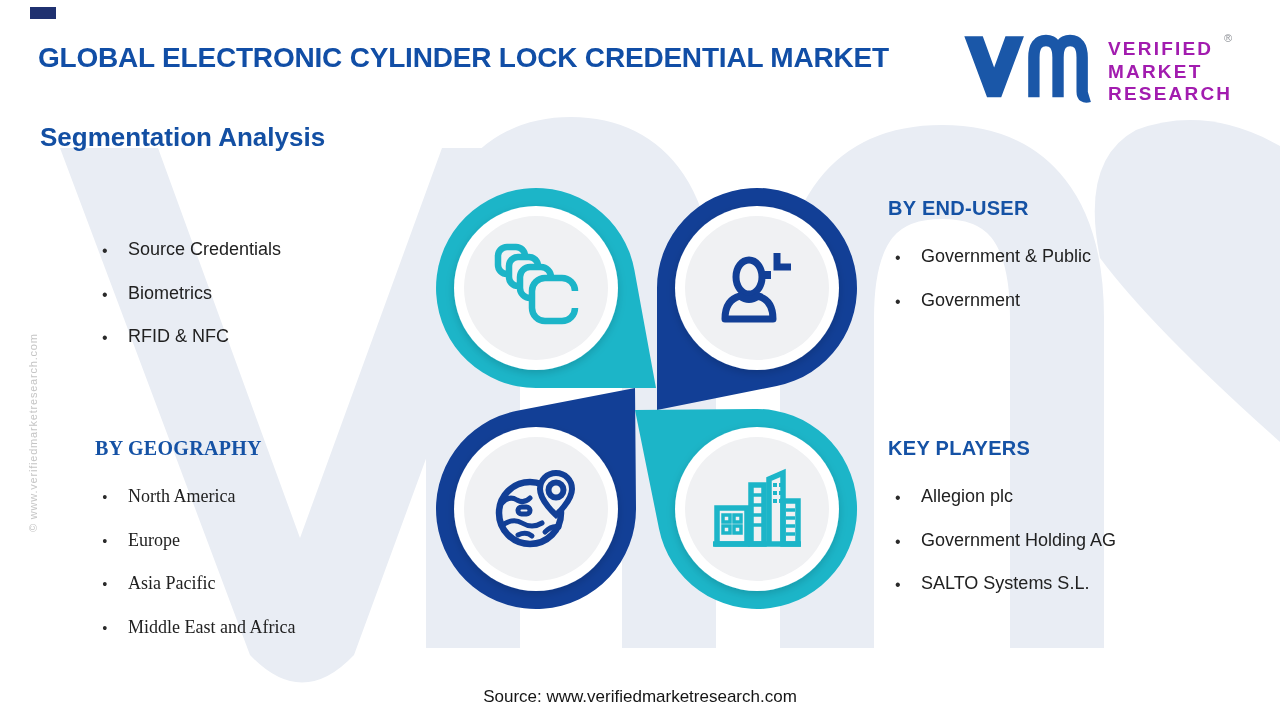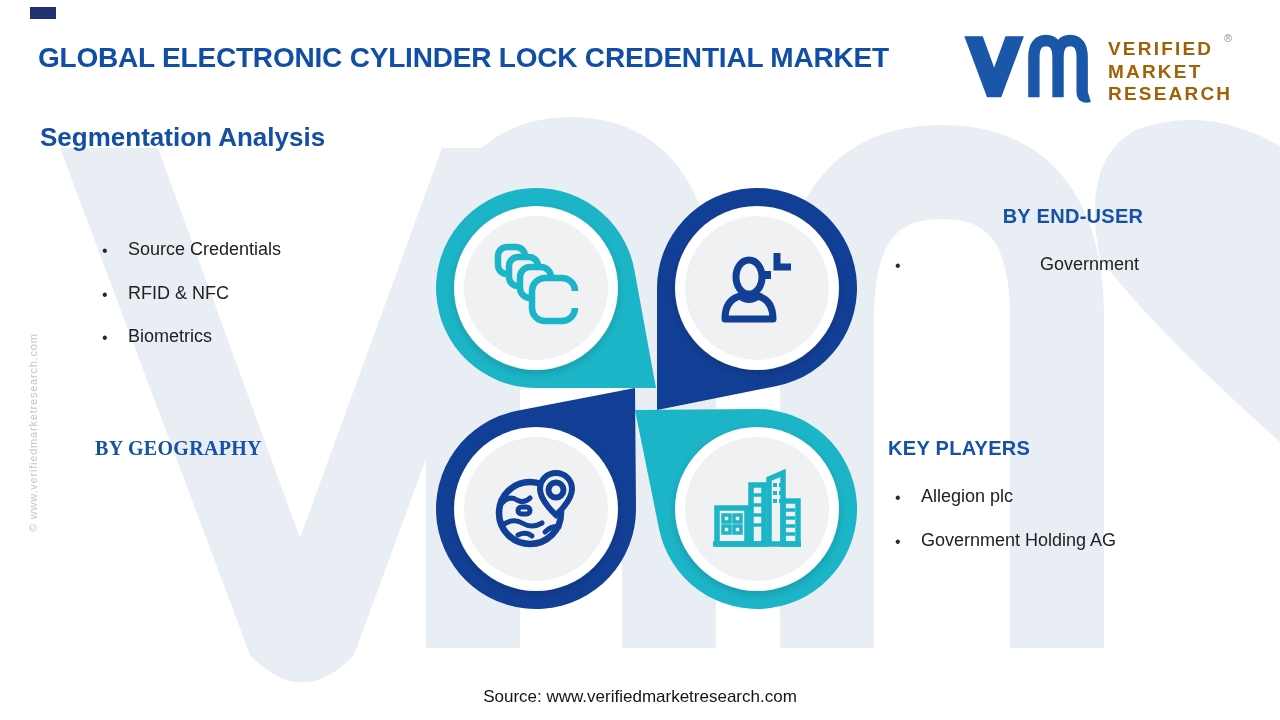--- a/index.html
+++ b/index.html
@@ -4,21 +4,21 @@
 <style>
   html,body{margin:0;padding:0;background:#fff;}
   .stage{position:relative;width:1280px;height:720px;background:#ffffff;overflow:hidden;
          font-family:"Liberation Sans",sans-serif;}
   .wm-svg{position:absolute;left:0;top:0;z-index:0;}
   .corner-accent{position:absolute;left:30px;top:7px;width:26px;height:12px;background:#1f3170;z-index:3;}
   .page-title{position:absolute;left:38px;top:41px;margin:0;font-size:28px;line-height:34px;
               font-weight:700;letter-spacing:-0.2px;color:#114ea6;z-index:3;white-space:nowrap;}
   .logo{position:absolute;left:960px;top:30px;width:280px;height:80px;z-index:3;}
   .logo-mark{position:absolute;left:0;top:2px;}
-  .wordmark{position:absolute;left:148px;top:8px;color:#a16207;font-weight:700;font-size:19px;
+  .wordmark{position:absolute;left:148px;top:8px;color:#a21caf;font-weight:700;font-size:19px;
             line-height:22.5px;letter-spacing:2.2px;white-space:nowrap;}
   .regmark{position:absolute;left:264px;top:2px;font-size:11px;color:#8d9096;font-weight:400;letter-spacing:0;}
   .page-subtitle{position:absolute;left:40px;top:122px;margin:0;font-size:26px;line-height:30px;
                  font-weight:700;color:#134fa3;z-index:3;white-space:nowrap;}
   .side-wm{position:absolute;left:27px;top:532px;transform:rotate(-90deg);transform-origin:0 0;
            font-size:11px;letter-spacing:0.8px;color:#c5c5c5;z-index:2;white-space:nowrap;}
   .section{position:absolute;width:370px;z-index:3;}
   .section h2{margin:0;font-size:20px;line-height:24px;font-weight:700;color:#1552a5;
               letter-spacing:0.3px;white-space:nowrap;}
   .section ul{list-style:none;margin:27px 0 0 0;padding:0;}
@@ -59,41 +59,49 @@
     <span class="regmark">®</span>
   </div>
 
   <h2 class="page-subtitle">Segmentation Analysis</h2>
 
   <div class="side-wm">© www.verifiedmarketresearch.com</div>
 
   <div class="section" style="left:95px;top:213px;">
     <ul>
       <li>Source Credentials</li>
+      <li>Biometrics</li>
       <li>RFID &amp; NFC</li>
-      <li>Biometrics</li>
     </ul>
   </div>
 
-  <div class="section" style="left:888px;top:204px;text-align:center;">
+  <div class="section" style="left:888px;top:196px;">
     <h2>BY END-USER</h2>
     <ul>
+      <li>Government &amp; Public</li>
       <li>Government</li>
     </ul>
   </div>
 
   <div class="section" style="left:95px;top:436px;font-family:Liberation Serif, serif;">
     <h2>BY GEOGRAPHY</h2>
+    <ul>
+      <li>North America</li>
+      <li>Europe</li>
+      <li>Asia Pacific</li>
+      <li>Middle East and Africa</li>
+    </ul>
   </div>
 
   <div class="section" style="left:888px;top:436px;">
     <h2>KEY PLAYERS</h2>
     <ul>
       <li>Allegion plc</li>
       <li>Government Holding AG</li>
+      <li>SALTO Systems S.L.</li>
     </ul>
   </div>
 
   <svg class="quad-svg" width="1280" height="720" viewBox="0 0 1280 720" aria-hidden="true">
     <defs>
       <filter id="softsh" x="-30%" y="-30%" width="160%" height="160%">
         <feDropShadow dx="0" dy="3" stdDeviation="4" flood-color="#000" flood-opacity="0.16"></feDropShadow>
       </filter>
     </defs>
 

